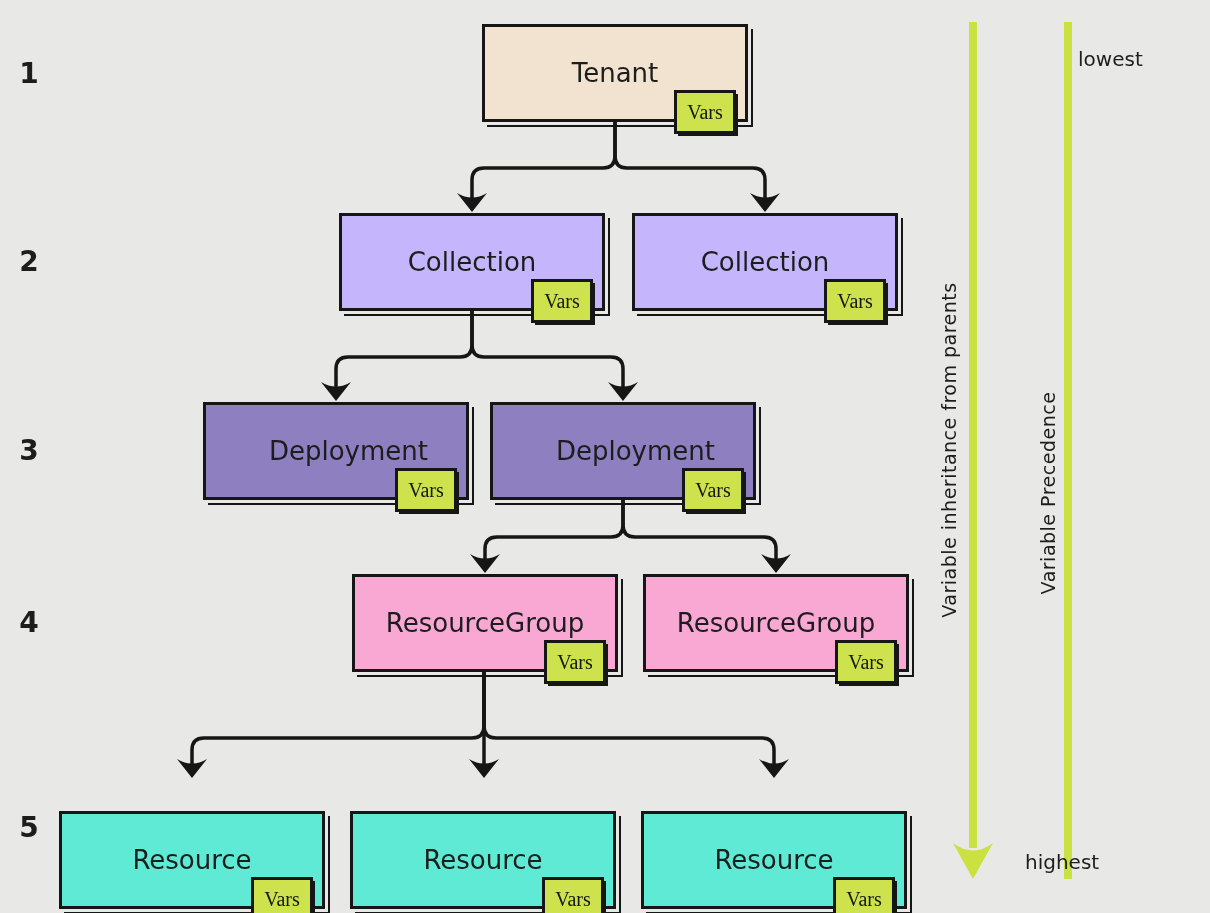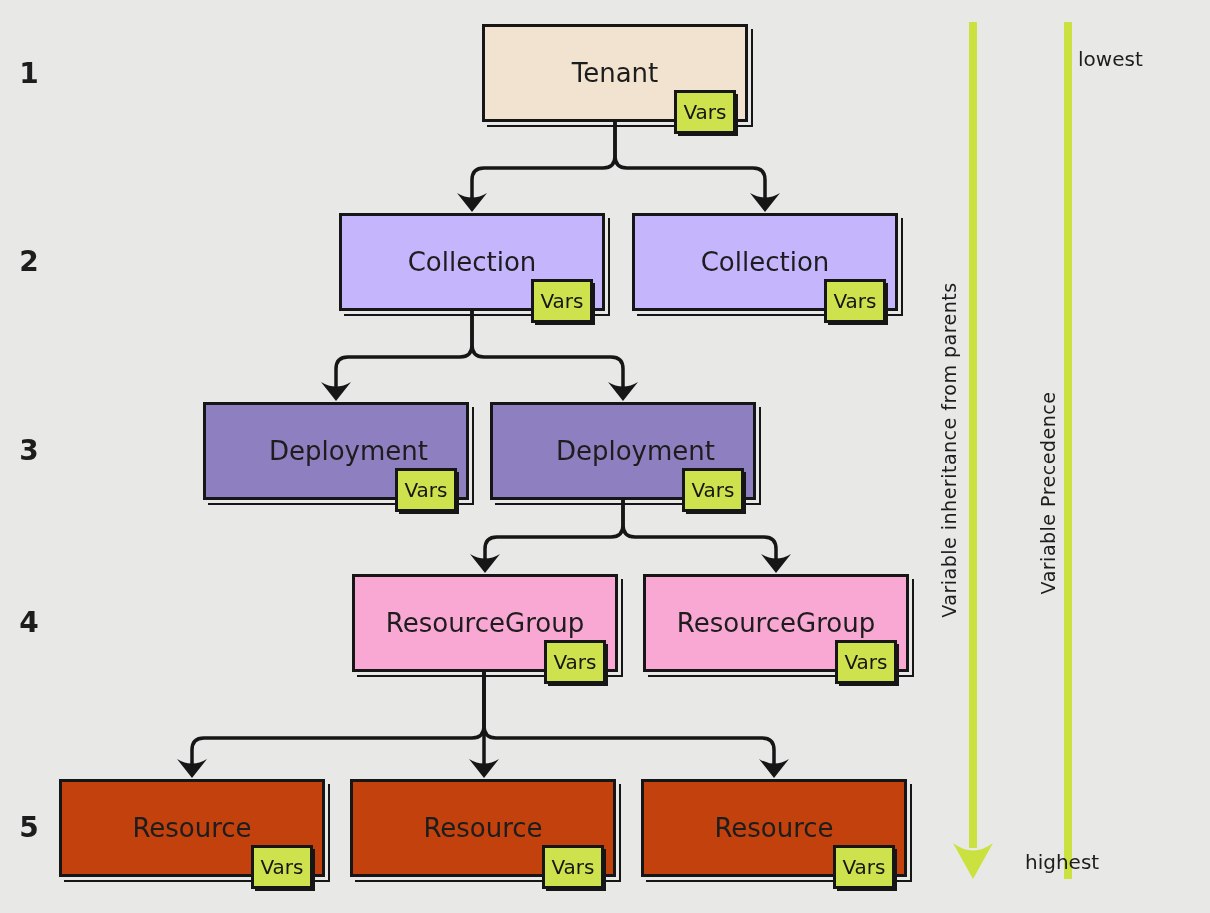--- a/index.html
+++ b/index.html
@@ -14,29 +14,30 @@
     position:absolute; width:266px; height:98px;
     border:3.5px solid #161616; box-sizing:border-box;
     display:flex; align-items:center; justify-content:center;
     box-shadow: 3px 3px 0 0 #e8e8e7, 5px 5px 0 0 #161616;
   }
   .node-label { font-size:26px; }
   .tenant        { background:#f1e3d0; }
   .collection    { background:#c4b5fd; }
   .deployment    { background:#8d7fc0;padding-left:25px; }
   .resourcegroup { background:#f9a8d4; }
-  .resource      { background:#c2410c; }
+  .resource      { background:#5eead4;margin-top:32px; }
   
   .badge {
     position:absolute; right:9px; bottom:-15px; z-index:3;
     width:62px; height:44px; box-sizing:border-box;
     background:#cde24c; border:3px solid #161616;
     display:flex; align-items:center; justify-content:center;
     font-size:20px; color:#161616;
     box-shadow: 3px 3px 0 -1px #161616;
+    font-family: Liberation Serif, serif;
   }
   
   .level-num {
     position:absolute; left:12px; width:34px; z-index:3;
     text-align:center; font-size:28px; font-weight:700;
   }
   
   .side-label { position:absolute; z-index:3; font-size:20px; white-space:nowrap; }
   .v-label {
     position:absolute; z-index:3; font-size:19px; letter-spacing:0.5px;

